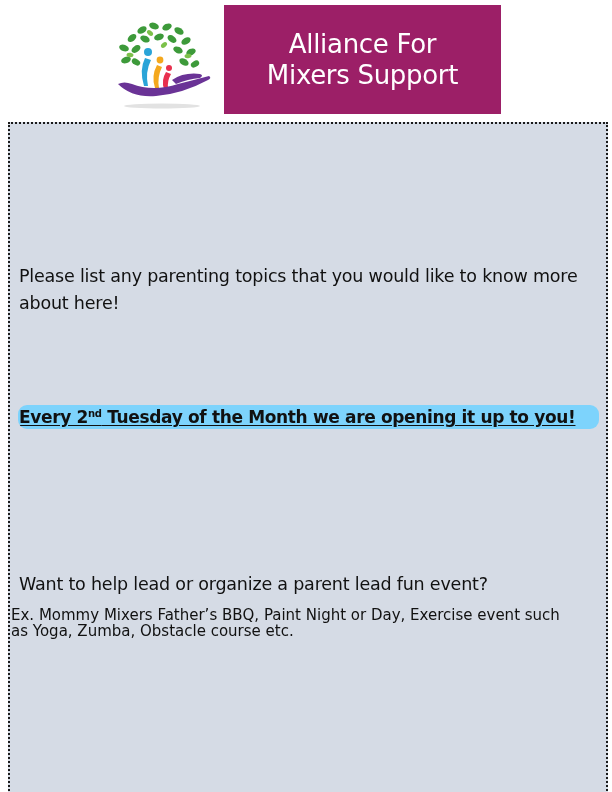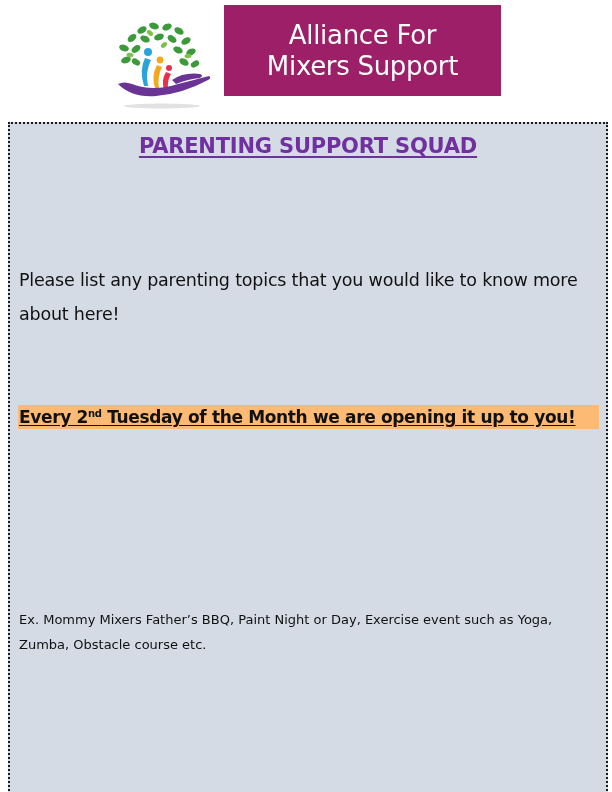--- a/index.html
+++ b/index.html
@@ -24,21 +24,21 @@
       left: 112px;
       top: 18px;
       width: 104px;
       height: 92px;
     }
     .brand-banner {
       position: absolute;
       left: 224px;
       top: 5px;
       width: 277px;
-      height: 91px;
+      height: 109px;
       background: #9c1f67;
       display: flex;
       flex-direction: column;
       align-items: center;
       justify-content: center;
     }
     .brand-line {
       color: #ffffff;
       font-family: "DejaVu Sans", sans-serif;
       font-size: 26px;
@@ -74,61 +74,62 @@
       letter-spacing: -0.2px;
     }
     .headline-1 { top: 10px; }
     .headline-2 { top: 54px; }
 
     .body-text {
       position: absolute;
       left: 9px;
       right: 10px;
       font-size: 17.5px;
-      line-height: 34px;
+      line-height: 27px;
       color: #111111;
       letter-spacing: -0.2px;
     }
     .prompt-topics { top: 139px; }
     .prompt-hobby { top: 316px; }
     .prompt-event { top: 447px; }
 
     .highlight-row {
       position: absolute;
       left: 8px;
       top: 281px;
       width: 581px;
       height: 24px;
-      background: #fdba74;
+      background: #7dd3fc;
       overflow: hidden;
       white-space: nowrap;
+      border-radius: 9px;
     }
     .highlight-text {
       font-size: 17px;
       line-height: 24px;
       font-weight: bold;
       text-decoration: underline;
       text-underline-offset: 2px;
       letter-spacing: -0.35px;
       padding-left: 1px;
       color: #111111;
     }
     .highlight-text sup {
       font-size: 10px;
       vertical-align: 6px;
       line-height: 0;
     }
 
     .examples {
       position: absolute;
-      left: 9px;
+      left: 1px;
       right: 40px;
       top: 483px;
-      font-size: 13px;
-      line-height: 25px;
+      font-size: 15px;
+      line-height: 16px;
       color: #111111;
     }
 
     .medium { font-weight: 500; }
   </style>
 </head>
 <body>
 
 <div class="page">
 
@@ -173,26 +174,26 @@
     <ellipse cx="50" cy="88" rx="38" ry="2.5" fill="#e2e2e2"></ellipse>
   </svg>
 
   <div class="brand-banner">
     <div class="brand-line">Alliance For</div>
     <div class="brand-line">Mixers Support</div>
   </div>
 
   <div class="flyer-box">
 
-    <div class="headline headline-1">PARENTING SUPPORT SQUAD</div>
 
     <div class="body-text prompt-topics medium">Please list any parenting topics that you would like to know more about here!</div>
 
     <div class="highlight-row">
       <span class="highlight-text"><span>Every 2</span><sup>nd</sup><span> Tuesday of the Month we are opening it up to you!</span></span>
     </div>
 
 
+    <div class="body-text prompt-event medium">Want to help lead or organize a parent lead fun event?</div>
 
     <div class="examples">Ex. Mommy Mixers Father’s BBQ, Paint Night or Day, Exercise event such as Yoga, Zumba, Obstacle course etc.</div>
   </div>
 
 </div>
 
 </body></html>

